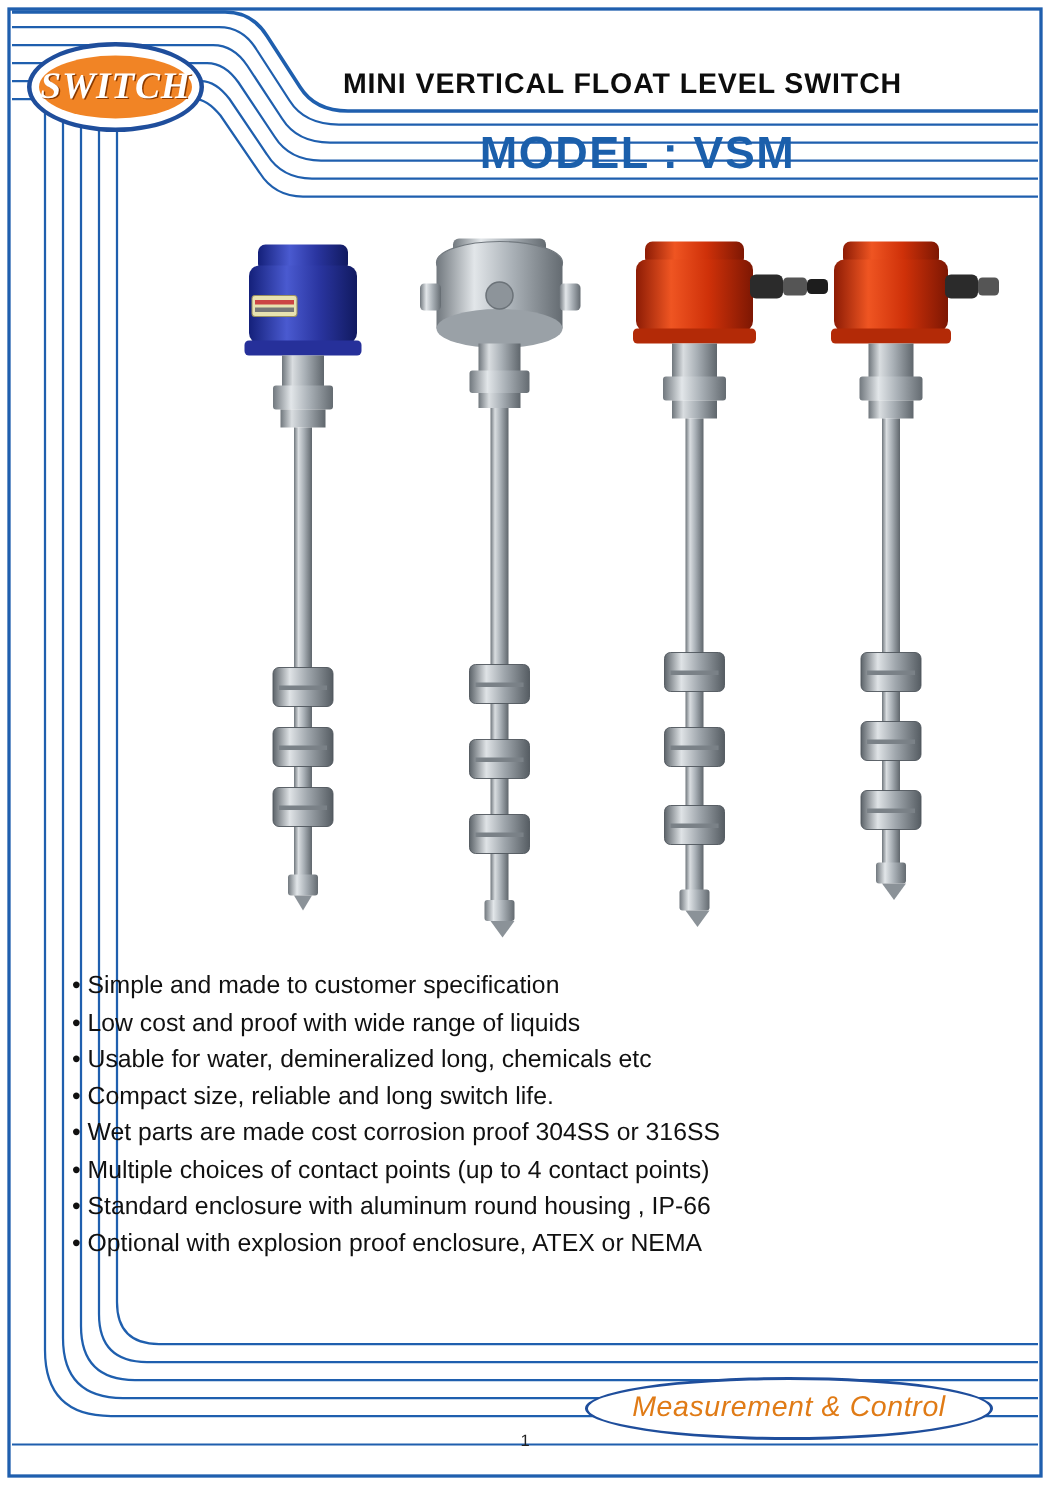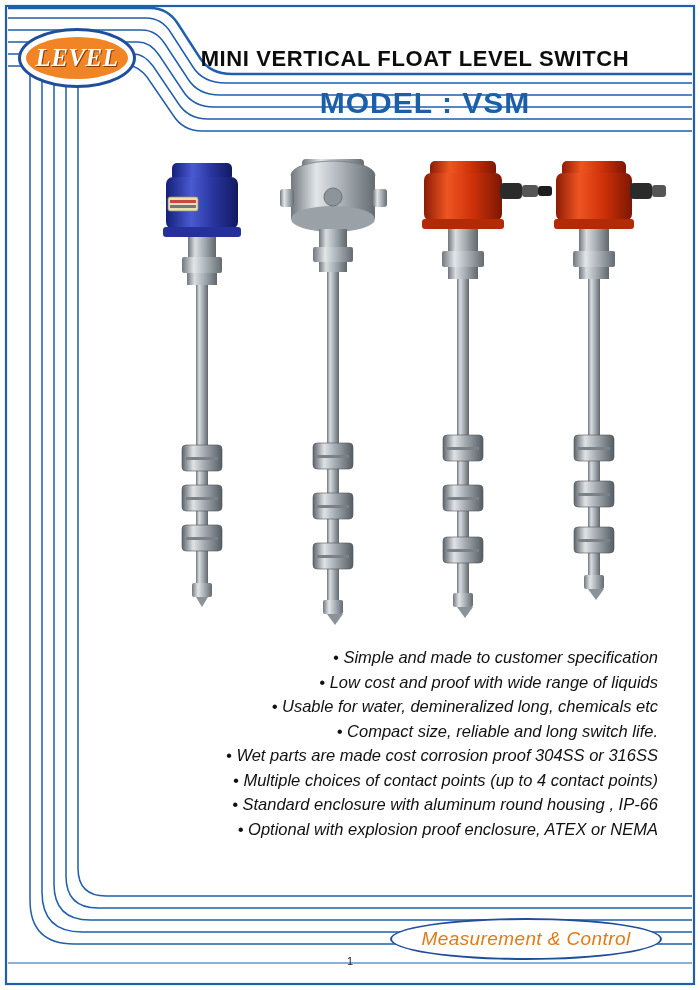--- a/index.html
+++ b/index.html
@@ -71,21 +71,21 @@
     text-shadow: 1px 1px 0 #8a3a00;
   }
 
   
   .title-main {
     position: absolute;
     left: 150px;
     top: 46px;
     width: 530px;
     text-align: center;
-    font-size: 22px;
+    font-size: 19px;
     font-weight: bold;
     letter-spacing: 0.6px;
     color: #0d0d0d;
   }
   .title-model {
     position: absolute;
     left: 170px;
     top: 86px;
     width: 510px;
     text-align: center;
@@ -100,25 +100,24 @@
     position: absolute;
     left: 130px;
     top: 145px;
     width: 540px;
     height: 490px;
   }
 
   
   .features {
     position: absolute;
-    left: 28px;
+    left: 48px;
     top: 645px;
     width: 630px;
-    text-align: right;
-    font-style: italic;
+    text-align: left;
   }
   .features li {
     list-style: none;
     font-size: 16.5px;
     line-height: 24.5px;
     color: #111111;
     white-space: nowrap;
   }
   .features ul {
     margin: 0;
@@ -189,21 +188,21 @@
       <path d="M 66 70 L 66 876 Q 66 908 98 908 L 692 908"></path>
       <path d="M 78 70 L 78 868 Q 78 896 106 896 L 692 896"></path>
     </g>
 
     <line x1="8" y1="963" x2="692" y2="963" stroke="#1f5fae" stroke-width="1.2"></line>
   </svg>
 
   <div class="logo">
     <div class="logo-ellipse"></div>
     <div class="logo-inner"></div>
-    <div class="logo-text">LEVEL</div>
+    <div class="logo-text">SWITCH</div>
   </div>
 
   <div class="title-main">MINI VERTICAL FLOAT LEVEL SWITCH</div>
   <div class="title-model">MODEL : VSM</div>
 
   <div class="product-area">
     <svg width="540" height="490" viewBox="0 0 540 490">
       <defs>
         <linearGradient id="steelV" x1="0" y1="0" x2="1" y2="0">
           <stop offset="0%" stop-color="#6f767c"></stop>

